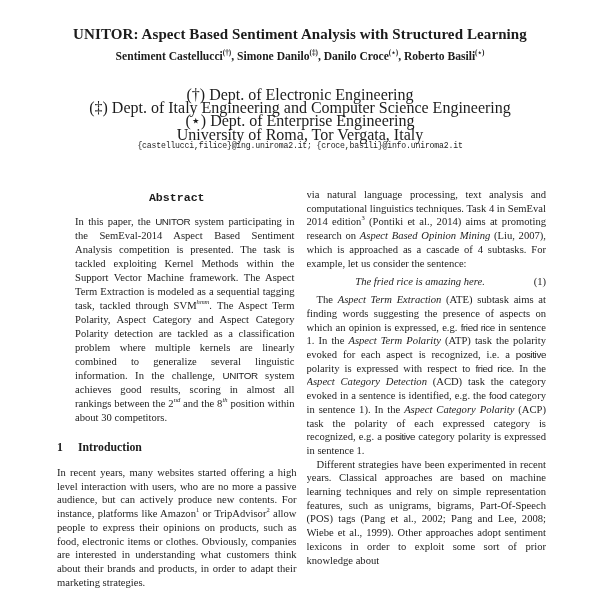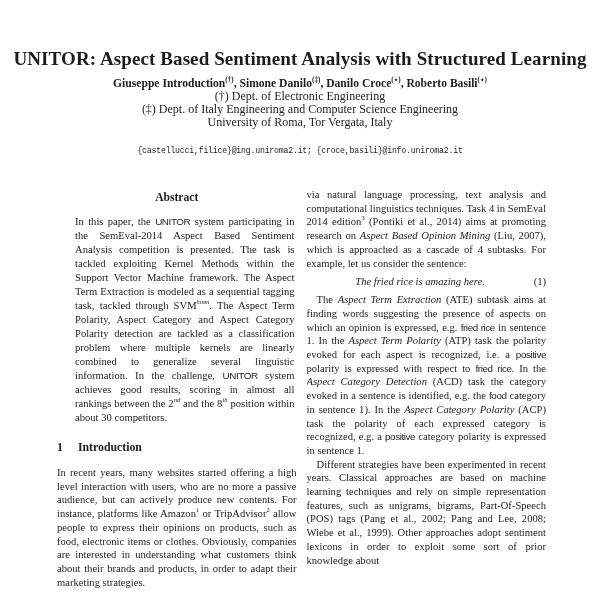--- a/index.html
+++ b/index.html
@@ -7,59 +7,60 @@
     position: relative;
     width: 600px;
     height: 600px;
     margin: 0 auto;
     background: #ffffff;
     color: #1c1c1c;
     font-family: "Liberation Serif", serif;
     overflow: hidden;
   }
   .header { position: absolute; top: 0; left: 0; right: 0; text-align: center; }
-  .title { margin-top: 48px; font-size: 19px; font-weight: bold; letter-spacing: 0.1px; }
+  .title { margin-top: 26px; font-size: 15px; font-weight: bold; letter-spacing: 0.1px; }
   .authors { margin-top: 7px; font-size: 11.6px; font-weight: bold; }
   sup { font-size: 0.62em; line-height: 0; }
-  .affils { font-size: 12px; line-height: 13.2px; font-family: Liberation Serif, serif; }
+  .affils { margin-top: 25px; font-size: 16px; line-height: 13.2px; font-family: Liberation Serif, serif; }
   .emails {
-    margin-top: 16px;
+    margin-top: 0;
     font-family: "Liberation Mono", monospace;
     font-size: 8.2px;
     letter-spacing: -0.2px;
   }
   .columns {
     position: absolute;
     top: 188px; left: 57px; right: 54px; bottom: 0;
     display: flex;
     gap: 10px;
     overflow: hidden;
   }
   .col { width: 240px; overflow: hidden; }
-  .abstract-heading { text-align: center; font-weight: bold; font-size: 11.6px; margin: 3px 0 11px 0; }
+  .abstract-heading { text-align: center; font-weight: bold; font-size: 11.6px; margin: 3px 0 11px 0; font-family: Liberation Mono, monospace; }
   .abstract-body { margin: 0 2px 0 18px; font-size: 10.6px; line-height: 14px; text-align: justify; }
   .section-heading { display: flex; gap: 15px; font-weight: bold; font-size: 11.8px; margin: 15px 0 11px 0; }
   .para { margin: 0; font-size: 10.6px; line-height: 13.7px; text-align: justify; }
   .para.indent { text-indent: 10px; }
   .mono { font-family: Liberation Sans, sans-serif; font-size: 0.93em; letter-spacing: -0.4px; }
   .it { font-style: italic; margin-top: 46px; }
   .example { display: flex; align-items: center; font-size: 10.6px; margin: 6px 0 6px 0; }
   .example-text { flex: 1; text-align: center; font-style: italic; }
   .example-num { text-align: right; }
 </style>
 </head>
 <body>
 
 <div class="page">
   <div class="header">
     <div class="title">UNITOR: Aspect Based Sentiment Analysis with Structured Learning</div>
-    <div class="authors"><span>Giuseppe Introduction</span><sup>(†)</sup><span>, Simone Danilo</span><sup>(‡)</sup><span>, Danilo Croce</span><sup>(⋆)</sup><span>, Roberto Basili</span><sup>(⋆)</sup></div>
+    <div class="authors"><span>Sentiment Castellucci</span><sup>(†)</sup><span>, Simone Danilo</span><sup>(‡)</sup><span>, Danilo Croce</span><sup>(⋆)</sup><span>, Roberto Basili</span><sup>(⋆)</sup></div>
     <div class="affils">
       <div>(†) Dept. of Electronic Engineering</div>
       <div>(‡) Dept. of Italy Engineering and Computer Science Engineering</div>
+      <div>(⋆) Dept. of Enterprise Engineering</div>
       <div>University of Roma, Tor Vergata, Italy</div>
     </div>
     <div class="emails">{castellucci,filice}@ing.uniroma2.it; {croce,basili}@info.uniroma2.it</div>
   </div>
 
   <div class="columns">
     <section class="col left">
       <div class="abstract-heading">Abstract</div>
       <p class="abstract-body"><span>In this paper, the </span><span class="mono">UNITOR</span><span> system participating in the SemEval-2014 Aspect Based Sentiment Analysis competition is presented. The task is tackled exploiting Kernel Methods within the Support Vector Machine framework. The Aspect Term Extraction is modeled as a sequential tagging task, tackled through SVM</span><sup class="it">hmm</sup><span>. The Aspect Term Polarity, Aspect Category and Aspect Category Polarity detection are tackled as a classification problem where multiple kernels are linearly combined to generalize several linguistic information. In the challenge, </span><span class="mono">UNITOR</span><span> system achieves good results, scoring in almost all rankings between the 2</span><sup class="it">nd</sup><span> and the 8</span><sup class="it">th</sup><span> position within about 30 competitors.</span></p>
       <div class="section-heading">

